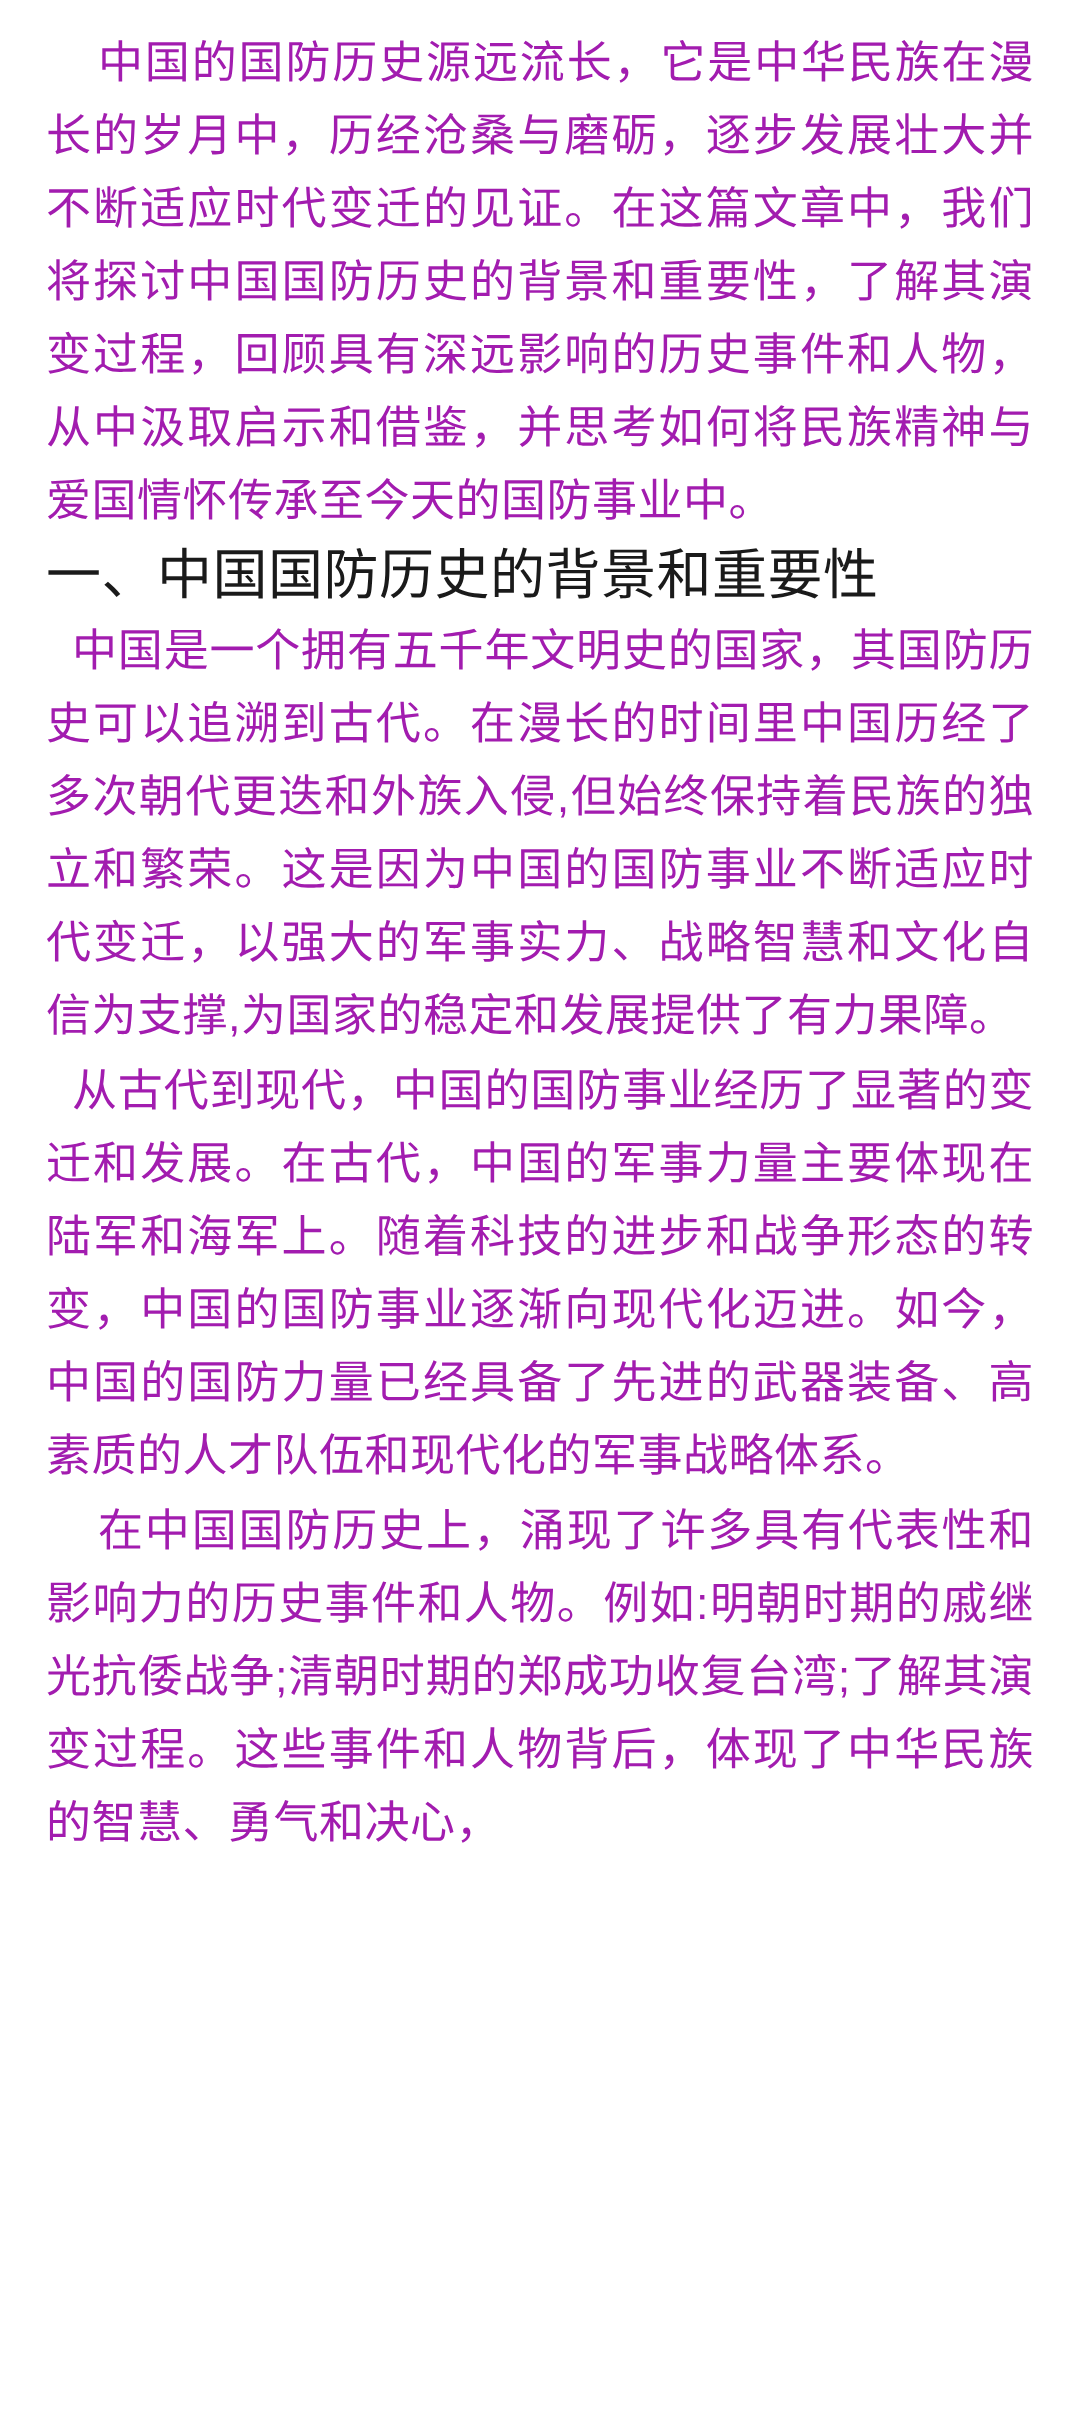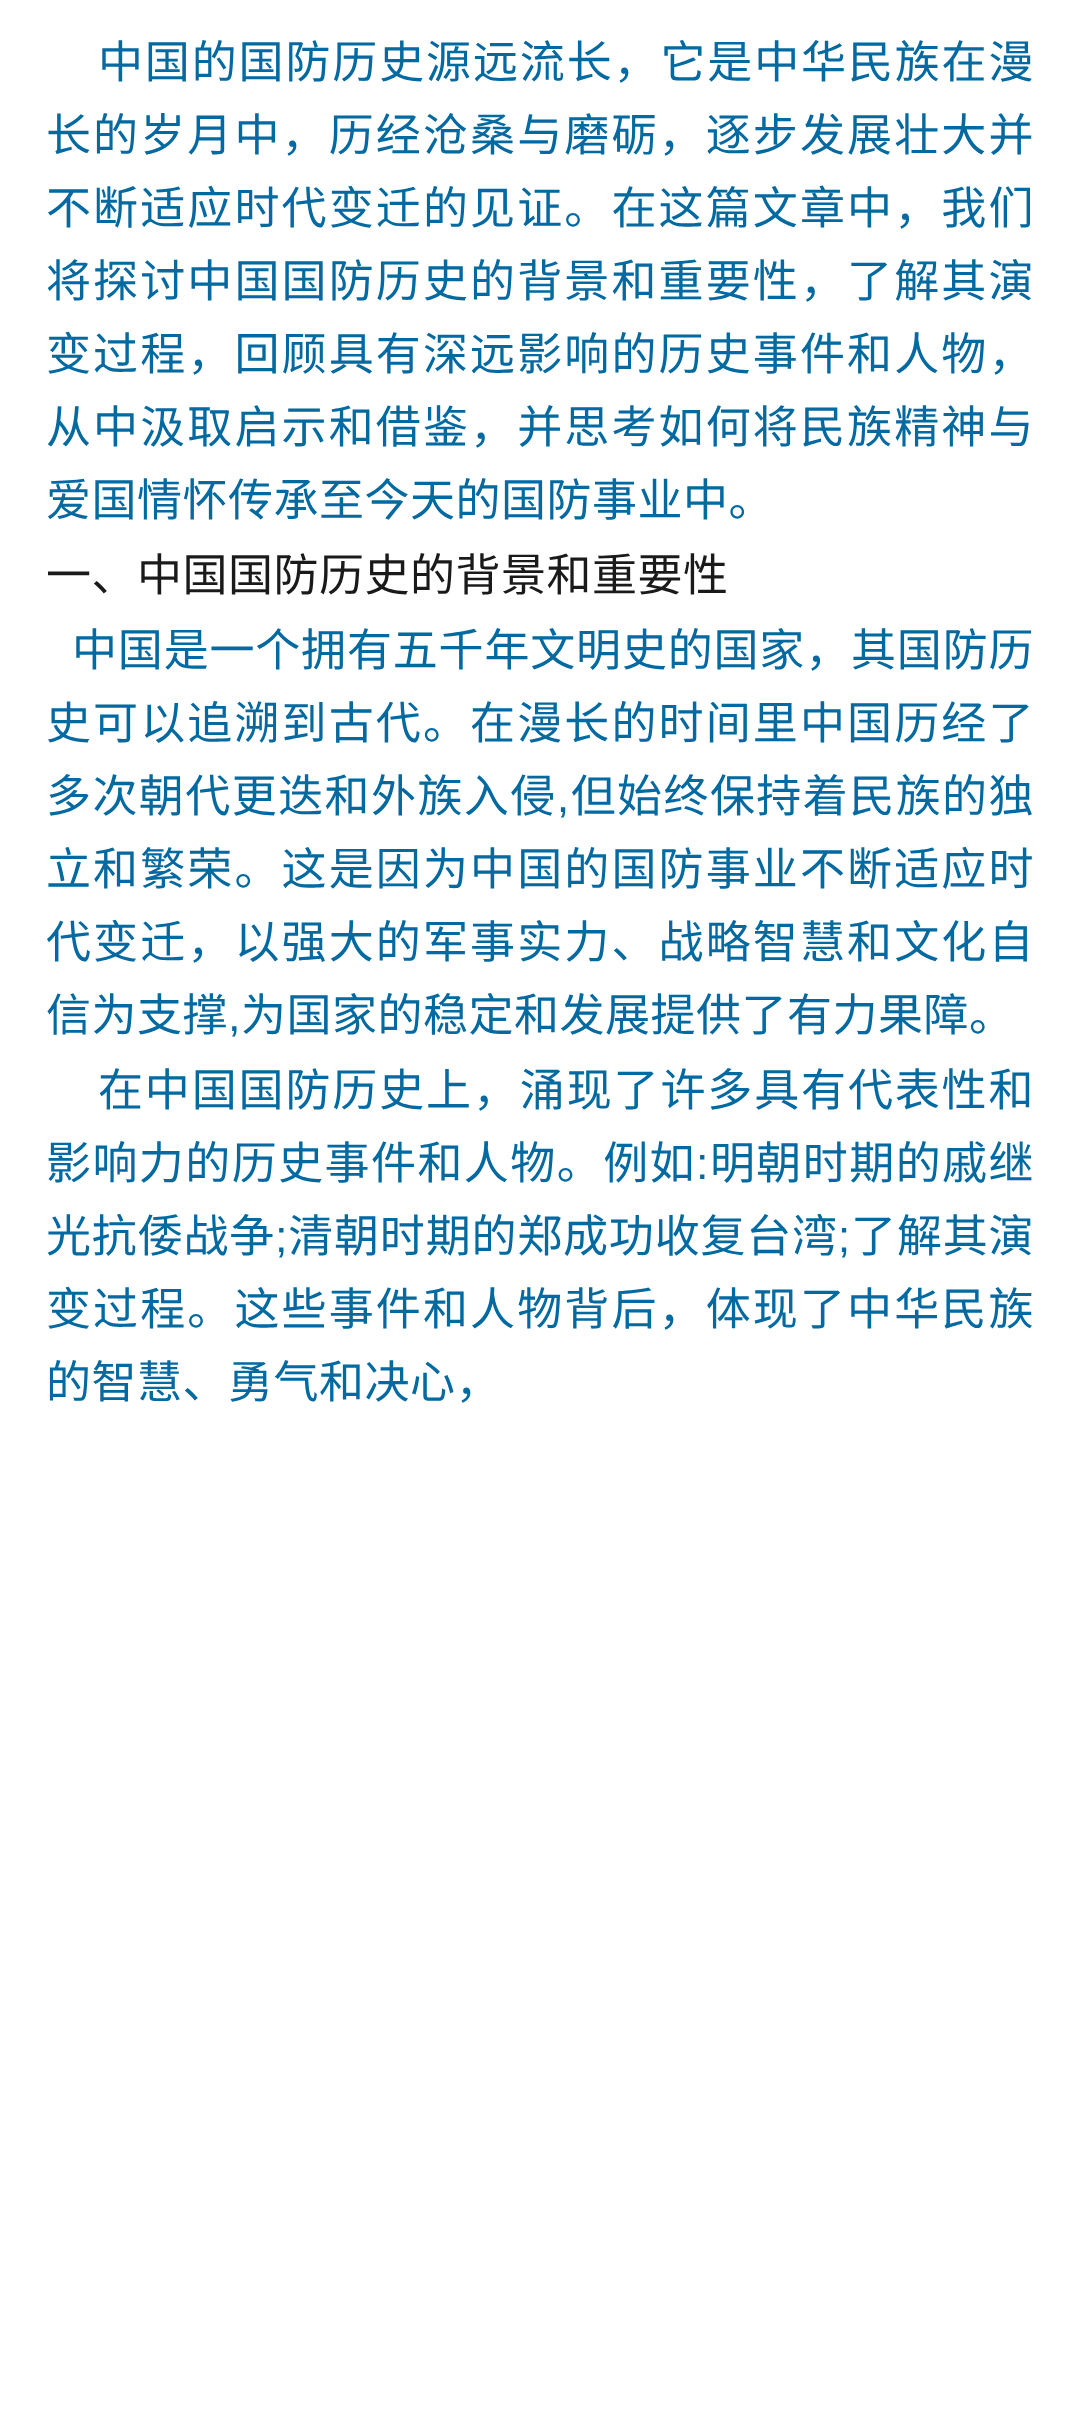--- a/index.html
+++ b/index.html
@@ -23,49 +23,50 @@
   .article {
     display: block;
   }
   p.para {
     margin: 0 0 2px 0;
     font-size: 45px;
     line-height: 73px;
     letter-spacing: 0.5px;
     text-align: justify;
     text-justify: inter-character;
-    color: #0369a1;
+    color: #a21caf;
     font-weight: 400;
   }
   p.para.indent {
     text-indent: 52px;
   }
   p.para.indent-small {
     text-indent: 26px;
   }
   h2.heading {
     margin: 0 0 2px 0;
-    font-size: 45px;
+    font-size: 55px;
     line-height: 73px;
     letter-spacing: 0.5px;
     font-weight: 400;
     color: #1a1a1a;
   }
 </style>
 </head>
 <body>
 
 <div class="page">
   <article class="article">
 
     <p class="para indent">中国的国防历史源远流长，它是中华民族在漫长的岁月中，历经沧桑与磨砺，逐步发展壮大并不断适应时代变迁的见证。在这篇文章中，我们将探讨中国国防历史的背景和重要性，了解其演变过程，回顾具有深远影响的历史事件和人物，从中汲取启示和借鉴，并思考如何将民族精神与爱国情怀传承至今天的国防事业中。</p>
 
     <h2 class="heading">一、中国国防历史的背景和重要性</h2>
 
     <p class="para indent-small">中国是一个拥有五千年文明史的国家，其国防历史可以追溯到古代。在漫长的时间里中国历经了多次朝代更迭和外族入侵,但始终保持着民族的独立和繁荣。这是因为中国的国防事业不断适应时代变迁，以强大的军事实力、战略智慧和文化自信为支撑,为国家的稳定和发展提供了有力果障。</p>
 
 
+    <p class="para indent-small">从古代到现代，中国的国防事业经历了显著的变迁和发展。在古代，中国的军事力量主要体现在陆军和海军上。随着科技的进步和战争形态的转变，中国的国防事业逐渐向现代化迈进。如今，中国的国防力量已经具备了先进的武器装备、高素质的人才队伍和现代化的军事战略体系。</p>
 
 
     <p class="para indent">在中国国防历史上，涌现了许多具有代表性和影响力的历史事件和人物。例如:明朝时期的戚继光抗倭战争;清朝时期的郑成功收复台湾;了解其演变过程。这些事件和人物背后，体现了中华民族的智慧、勇气和决心，</p>
 
   </article>
 </div>
 
 </body></html>

